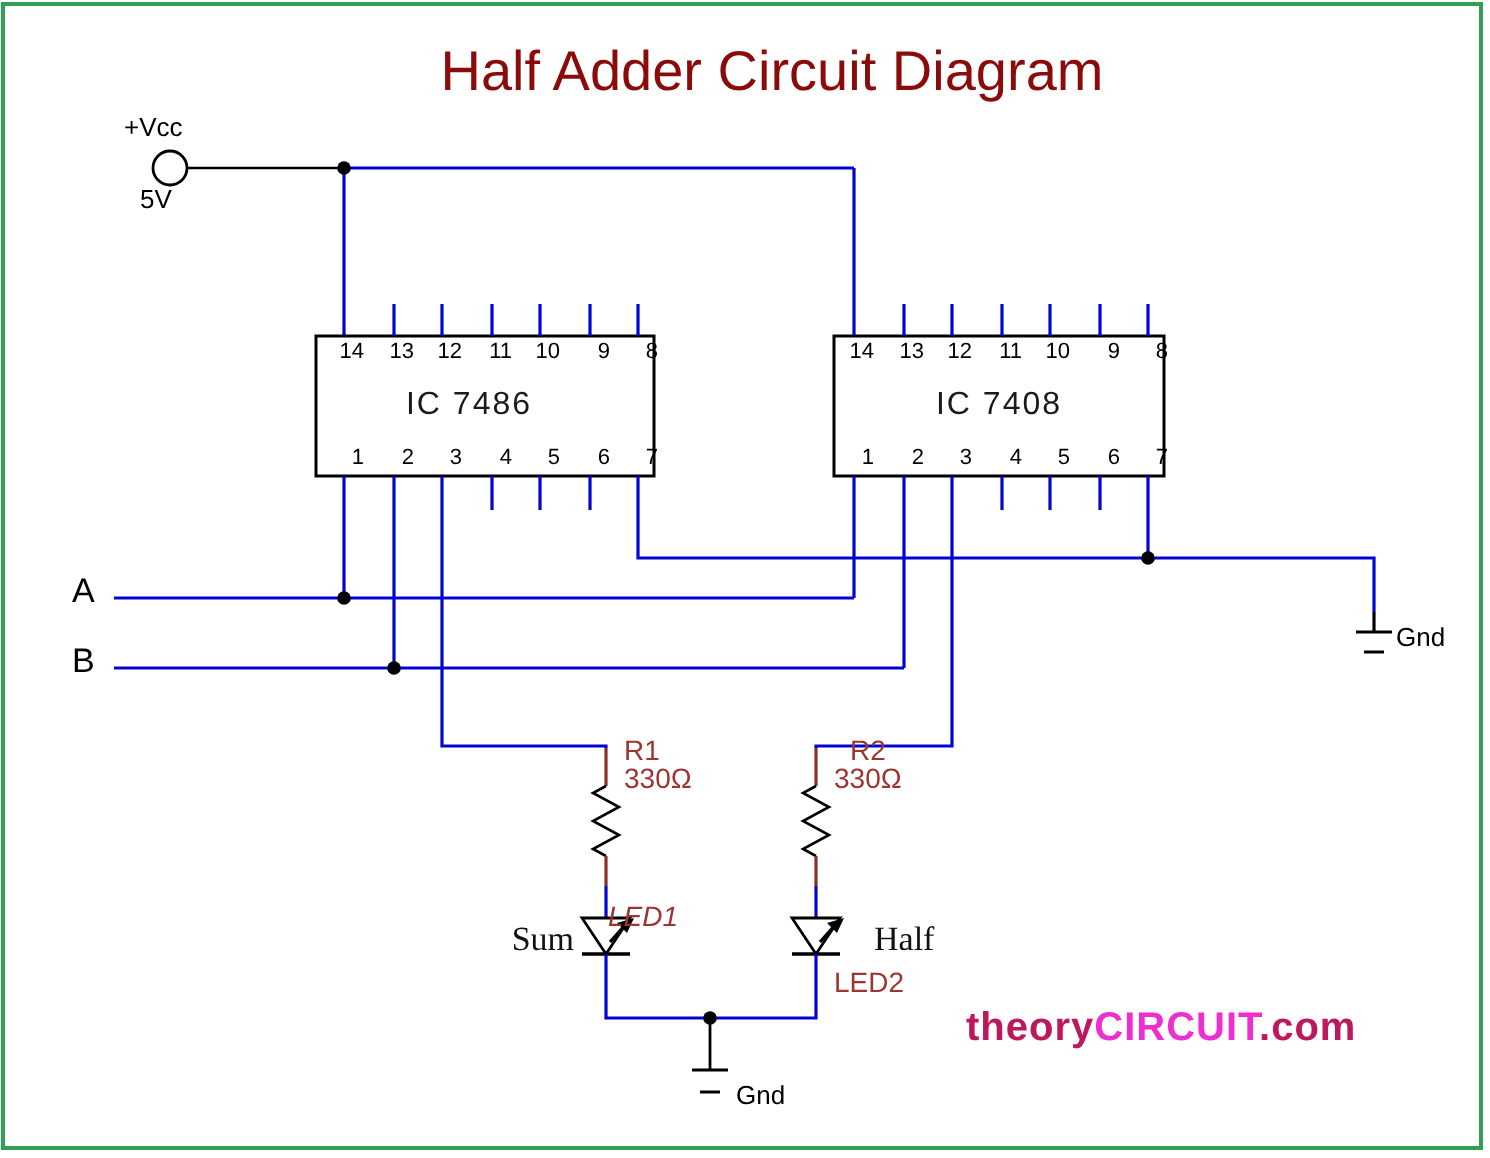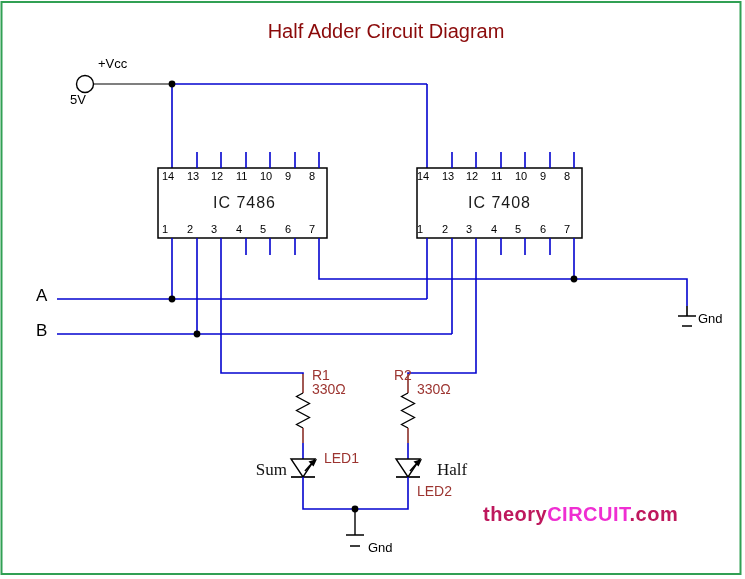--- a/index.html
+++ b/index.html
@@ -2,22 +2,22 @@
 <html><head>
 <meta charset="utf-8">
 <style>
   html,body{margin:0;padding:0;background:#fff;}
   #stage{
     position:relative;width:745px;height:579px;background:#ffffff;
     font-family:"Liberation Sans", sans-serif;overflow:hidden;
   }
   #wires{position:absolute;left:0;top:0;}
   .lbl{position:absolute;color:#000;white-space:nowrap;}
-  .title{font-size:20px;color:#8b0a0a;text-align:center;}
-  .pin{position:absolute;width:20px;text-align:left;font-size:11px;color:#000;}
+  .title{font-size:28px;color:#8b0a0a;text-align:center;}
+  .pin{position:absolute;width:20px;text-align:right;font-size:11px;color:#000;}
   .icname{position:absolute;text-align:center;font-size:16px;color:#1a1a1a;letter-spacing:1px;}
   .small{font-size:13px;}
   .io{font-size:17px;}
   .comp{font-size:14px;color:#9c3430;}
   .out{font-size:17px;color:#111;font-family:Liberation Serif, serif;}
   .gnd{font-size:13px;color:#000;}
   .brand{position:absolute;font-size:20px;font-weight:bold;letter-spacing:0.5px;}
   .brand .b{color:#be185d;}
   .brand .m{color:#ef2ed2;}
 </style>
@@ -84,24 +84,24 @@
 
     <circle cx="172" cy="84" r="3.4" fill="#000"></circle>
     <circle cx="172" cy="299" r="3.4" fill="#000"></circle>
     <circle cx="197" cy="334" r="3.4" fill="#000"></circle>
     <circle cx="574" cy="279" r="3.4" fill="#000"></circle>
     <circle cx="355" cy="509" r="3.4" fill="#000"></circle>
   </svg>
 
   <div class="lbl title" style="left:186px;top:20px;width:400px;">Half Adder Circuit Diagram</div>
 
-  <div class="lbl small" style="left:62px;top:56px;margin-left:36px;">+Vcc</div>
+  <div class="lbl small" style="left:62px;top:56px;">+Vcc</div>
   <div class="lbl small" style="left:70px;top:92px;">5V</div>
 
-  <div class="icname" style="left:160px;top:194px;width:169px;">IC 7486</div>
+  <div class="icname" style="left:150px;top:194px;width:169px;">IC 7486</div>
   <div class="icname" style="left:417px;top:194px;width:165px;">IC 7408</div>
 
   <span class="pin" style="left:162px;top:170px;">14</span>
   <span class="pin" style="left:187px;top:170px;">13</span>
   <span class="pin" style="left:211px;top:170px;">12</span>
   <span class="pin" style="left:236px;top:170px;">11</span>
   <span class="pin" style="left:260px;top:170px;">10</span>
   <span class="pin" style="left:285px;top:170px;">9</span>
   <span class="pin" style="left:309px;top:170px;">8</span>
 
@@ -127,24 +127,24 @@
   <span class="pin" style="left:491px;top:223px;">4</span>
   <span class="pin" style="left:515px;top:223px;">5</span>
   <span class="pin" style="left:540px;top:223px;">6</span>
   <span class="pin" style="left:564px;top:223px;">7</span>
 
   <div class="lbl io" style="left:36px;top:286px;">A</div>
   <div class="lbl io" style="left:36px;top:321px;">B</div>
 
   <div class="lbl comp" style="left:312px;top:367px;">R1</div>
   <div class="lbl comp" style="left:312px;top:381px;">330Ω</div>
-  <div class="lbl comp" style="left:394px;top:367px;">R2</div>
+  <div class="lbl comp" style="left:425px;top:367px;">R2</div>
   <div class="lbl comp" style="left:417px;top:381px;">330Ω</div>
 
-  <div class="lbl comp" style="left:324px;top:450px;">LED1</div>
+  <div class="lbl comp" style="left:304px;top:450px;font-style:italic;">LED1</div>
   <div class="lbl comp" style="left:417px;top:450px;margin-top:33px;">LED2</div>
 
   <div class="lbl out" style="left:238px;top:460px;width:49px;text-align:right;">Sum</div>
   <div class="lbl out" style="left:437px;top:460px;">Half</div>
 
   <div class="lbl gnd" style="left:698px;top:311px;">Gnd</div>
   <div class="lbl gnd" style="left:368px;top:540px;">Gnd</div>
 
   <div class="brand" style="left:483px;top:503px;">
     <span class="b">theory</span><span class="m">CIRCUIT</span><span class="b">.com</span>

